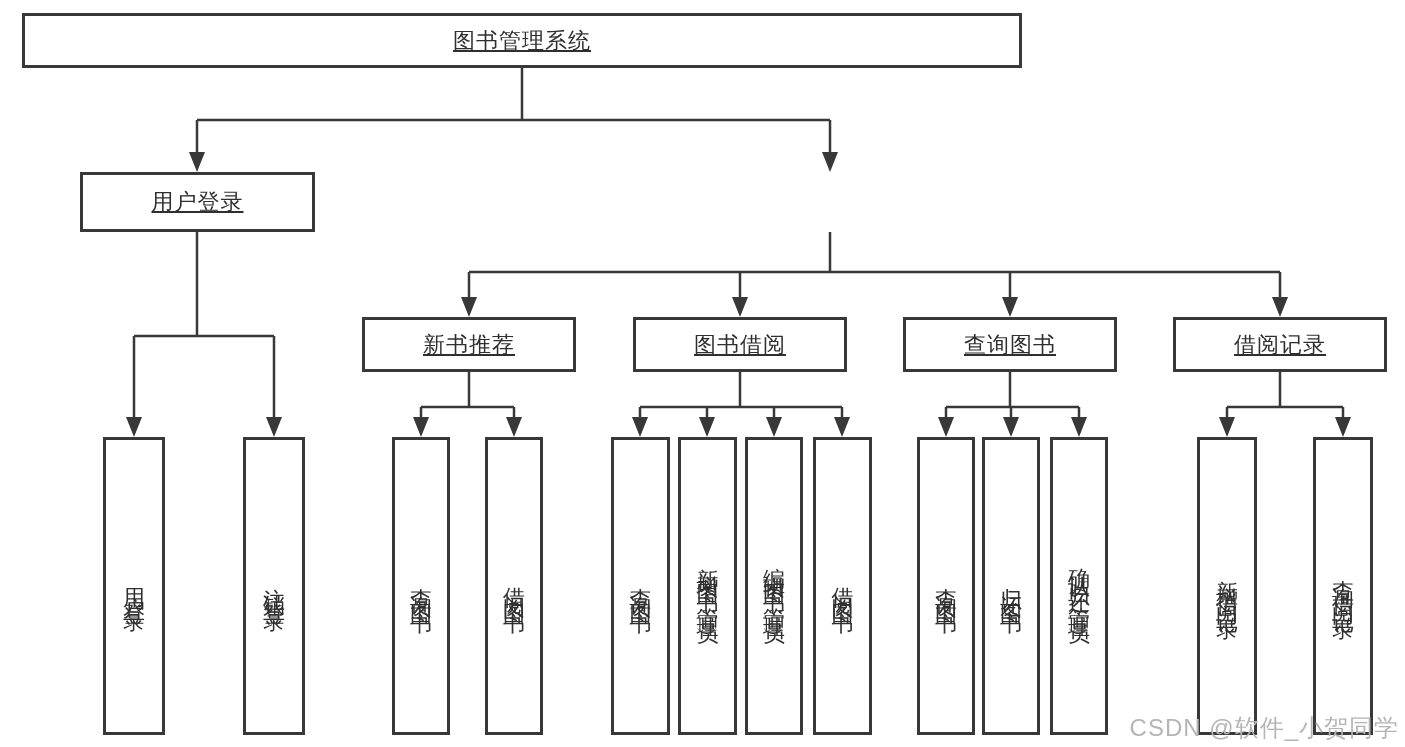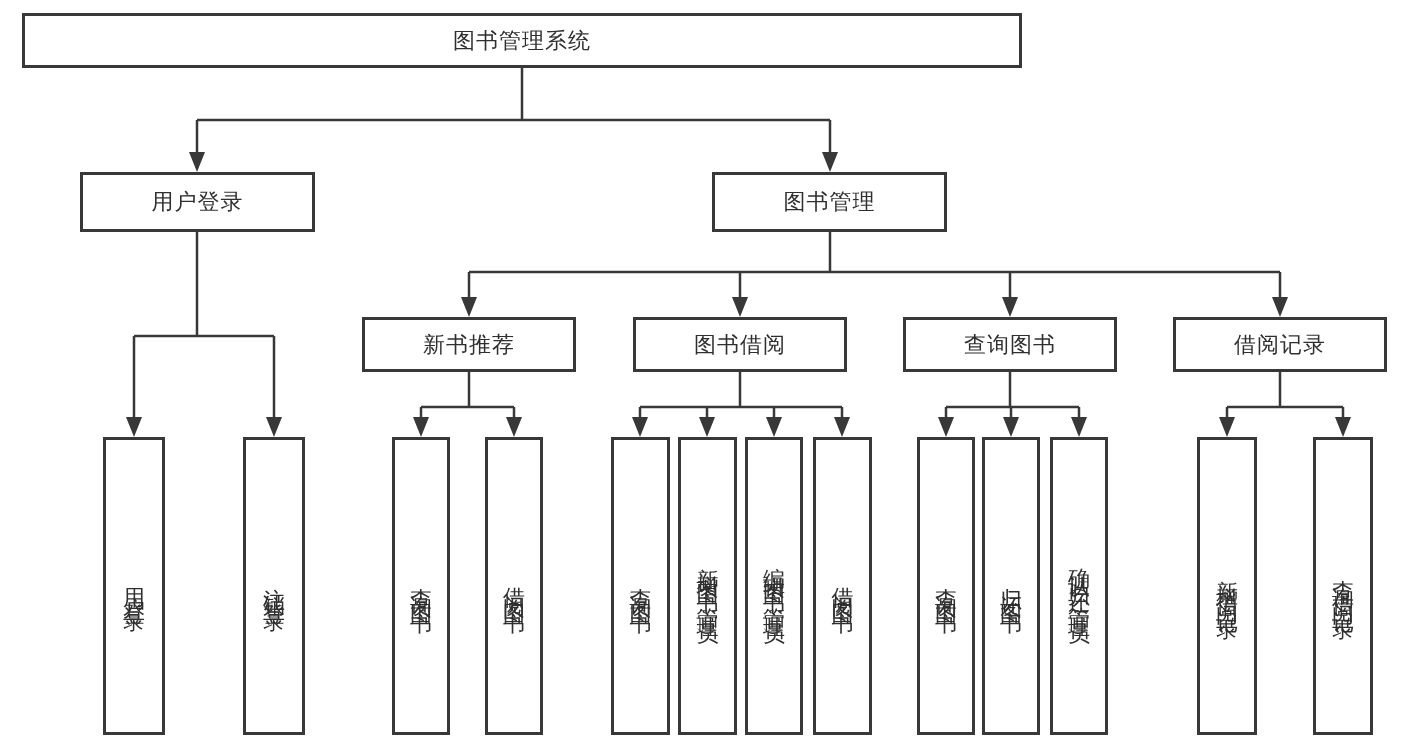--- a/index.html
+++ b/index.html
@@ -8,21 +8,21 @@
     font-family:"Liberation Sans","DejaVu Sans",sans-serif;color:#2f2f2f;
   }
   .wires{position:absolute;left:0;top:0;z-index:1;}
   .wires path{stroke:#383838;stroke-width:2.5;fill:none;}
   .wires polygon{fill:#383838;stroke:none;}
   .hnode,.vnode{
     position:absolute;box-sizing:border-box;background:#ffffff;
     border:3px solid #383838;display:flex;align-items:center;justify-content:center;
     z-index:2;
   }
-  .hnode span{font-size:22px;letter-spacing:1px;white-space:nowrap;}
+  .hnode span{font-size:22px;letter-spacing:1px;white-space:nowrap;text-decoration:underline;}
   .vnode span{
     writing-mode:vertical-rl;text-orientation:mixed;
     font-size:22px;letter-spacing:8px;line-height:1;white-space:nowrap;
   }
   .watermark{
     position:absolute;right:6px;top:712px;z-index:3;
     font-size:24px;color:#b5b5b5;letter-spacing:1px;white-space:nowrap;
   }
 </style>
 </head>
@@ -65,23 +65,20 @@
     <polygon points="1219,417 1235,417 1227,437"></polygon>
     <polygon points="1335,417 1351,417 1343,437"></polygon>
   </svg>
 
   <div class="hnode" style="left:22px;top:13px;width:1000px;height:55px">
     <span>图书管理系统</span>
   </div>
 
   <div class="hnode" style="left:80px;top:172px;width:235px;height:60px">
     <span>用户登录</span>
-  </div>
-  <div class="hnode" style="left:712px;top:172px;width:235px;height:60px">
-    <span>图书管理</span>
   </div>
 
   <div class="hnode" style="left:633px;top:317px;width:214px;height:55px">
     <span>图书借阅</span>
   </div>
   <div class="hnode" style="left:362px;top:317px;width:214px;height:55px">
     <span>新书推荐</span>
   </div>
   <div class="hnode" style="left:903px;top:317px;width:214px;height:55px">
     <span>查询图书</span>
@@ -127,14 +124,15 @@
     <span>确认归还（管理员）</span>
   </div>
 
   <div class="vnode" style="left:1197px;top:437px;width:60px;height:298px">
     <span>新增借阅记录</span>
   </div>
   <div class="vnode" style="left:1313px;top:437px;width:60px;height:298px">
     <span>查询借阅记录</span>
   </div>
 
+  <div class="watermark">CSDN @软件_小贺同学</div>
 
 </div>
 
 </body></html>

